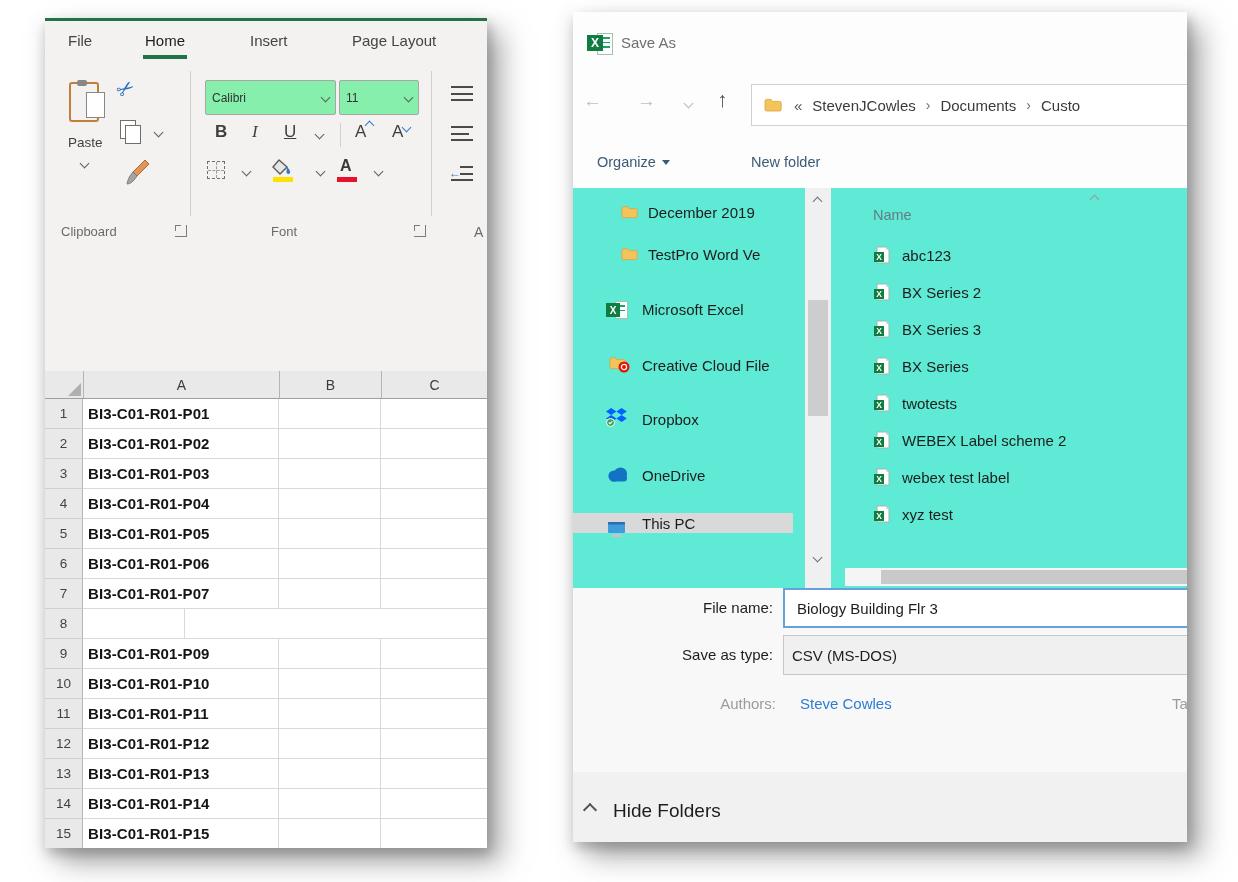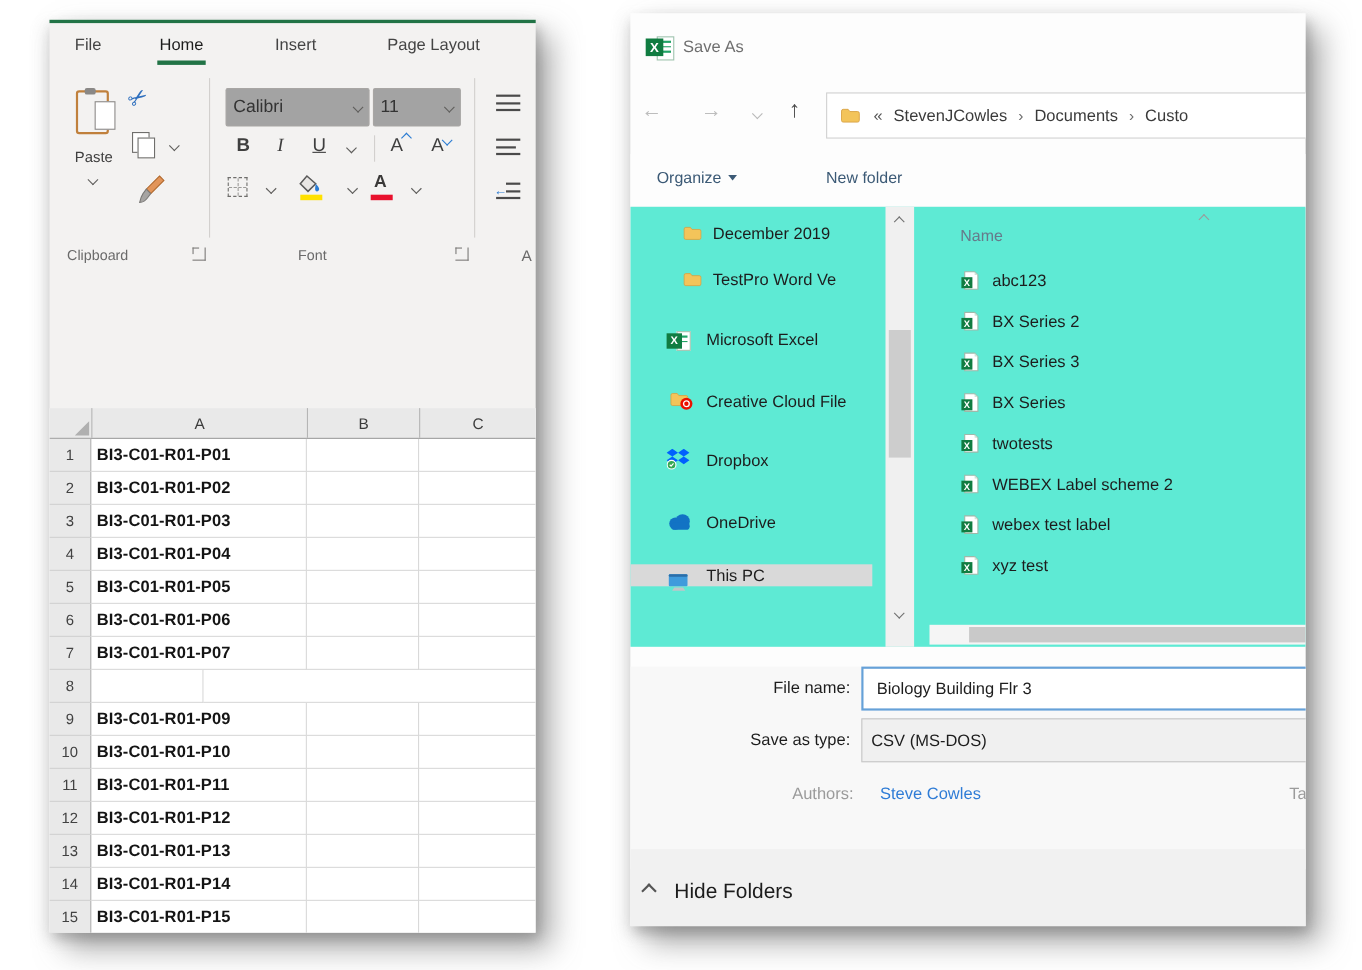--- a/index.html
+++ b/index.html
@@ -16,21 +16,21 @@
   .vsep{position:absolute;width:1px;background:#d2d0ce;}
   .glabel{position:absolute;font-size:13px;color:#6a6a6a;white-space:nowrap;}
   .launcher{position:absolute;width:11px;height:11px;border-left:1.4px solid #7c7b79;border-top:1.4px solid #7c7b79;}
   .launcher::after{content:"";position:absolute;right:0px;bottom:0px;width:5px;height:5px;border-right:1.6px solid #7c7b79;border-bottom:1.6px solid #7c7b79;}
   .cv{display:inline-block;width:6px;height:6px;border-right:1.5px solid #5f5e5c;border-bottom:1.5px solid #5f5e5c;}
   .cv.down{transform:rotate(45deg);}
   .cv.up{transform:rotate(-135deg);}
   .cv.left{transform:rotate(135deg);}
   .cv.gray{border-color:#b9b9b9;}
   .abspos{position:absolute;}
-  .combo{position:absolute;background:#a3a3a3;border:1px solid #a8a6a4;border-radius:2px;font-size:16px;color:#333;
+  .combo{position:absolute;background:#86efac;border:1px solid #a8a6a4;border-radius:2px;font-size:12px;color:#333;
     display:flex;align-items:center;padding:0 6px;box-sizing:border-box;}
   .combo .cv{margin-left:auto;}
   .clipboard{position:absolute;width:26px;height:36px;border:2px solid #c0803c;border-radius:3px;background:#f3f2f1;}
   .clipboard::before{content:"";position:absolute;left:6px;top:-4px;width:10px;height:6px;background:#8a8886;border-radius:2px;}
   .clipboard::after{content:"";position:absolute;right:-8px;top:8px;width:17px;height:24px;background:#fff;border:1.5px solid #8a8886;}
   .copyicon{position:absolute;width:14px;height:17px;border:1.5px solid #6f6e6c;background:#fff;}
   .copyicon::after{content:"";position:absolute;left:4px;top:4px;width:14px;height:17px;border:1.5px solid #6f6e6c;background:#fff;}
   .bordersicon{position:absolute;width:16px;height:16px;border:1px dashed #6f6e6c;}
   .bordersicon::before{content:"";position:absolute;left:50%;top:0;width:0;height:100%;border-left:1px dashed #9c9b99;}
   .bordersicon::after{content:"";position:absolute;top:50%;left:0;height:0;width:100%;border-top:1px dashed #9c9b99;}
@@ -72,21 +72,21 @@
   .treerow.sel{background:#d9d9d9;}
   .ticon{position:absolute;}
   .tlabel{position:absolute;left:69px;white-space:nowrap;overflow:hidden;max-width:148px;}
   .sbar-v{position:absolute;left:232px;top:0;width:26px;height:400px;background:#f0f0f0;}
   .sbar-v .thumb{position:absolute;left:3px;width:20px;background:#cdcdcd;}
   .listhdr{position:absolute;left:300px;top:19px;font-size:14.5px;color:#667a8a;}
   .filerow{position:absolute;left:300px;height:30px;display:flex;align-items:center;font-size:15px;color:#1d1d1d;white-space:nowrap;}
   .filerow .flabel{margin-left:12px;}
   .hsb{position:absolute;left:272px;top:380px;width:342px;height:18px;background:#f5f5f5;}
   .hsb .thumb{position:absolute;left:36px;top:2px;width:306px;height:14px;background:#c9c9c9;}
-  .formarea{position:absolute;left:0;top:594px;width:100%;height:184px;background:#f8f8f8;text-decoration:underline;}
+  .formarea{position:absolute;left:0;top:576px;width:100%;height:184px;background:#f8f8f8;text-decoration:underline;}
   .flabel-r{position:absolute;text-align:right;font-size:15px;color:#1d1d1d;}
   .fninput{position:absolute;left:210px;top:0px;width:420px;height:40px;background:#fff;border:2px solid #66a1d8;
     box-sizing:border-box;display:flex;align-items:center;padding-left:12px;font-size:15px;color:#1d1d1d;}
   .stselect{position:absolute;left:210px;top:47px;width:420px;height:40px;background:#f0f0f0;border:1px solid #c6c6c6;
     box-sizing:border-box;display:flex;align-items:center;padding-left:8px;font-size:15px;color:#1d1d1d;}
   .authors-lbl{position:absolute;left:0;top:107px;width:203px;text-align:right;font-size:15px;color:#9b9b9b;}
   .authors-val{position:absolute;left:227px;top:107px;font-size:15px;color:#2f7cd6;}
   .tags-part{position:absolute;left:599px;top:107px;font-size:15px;color:#9b9b9b;}
   .footerbar{position:absolute;left:0;top:760px;width:100%;height:70px;background:#f1f1f1;}
   .hidefolders{position:absolute;left:40px;top:28px;font-size:19px;color:#1d1d1d;}

